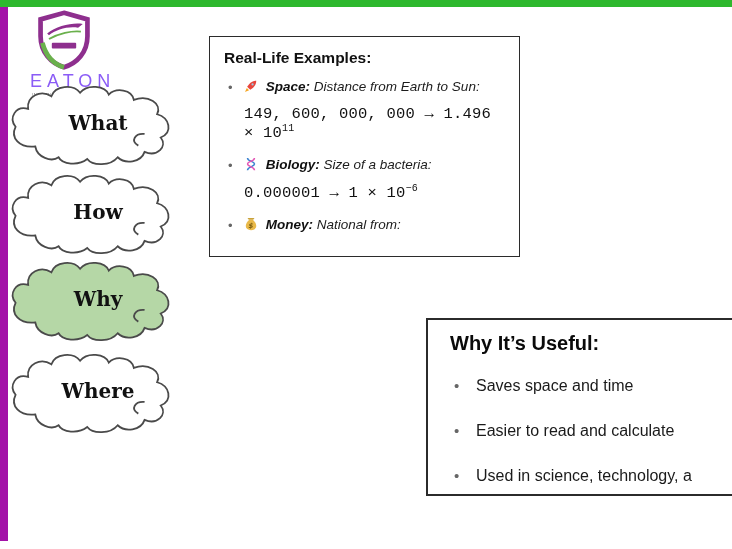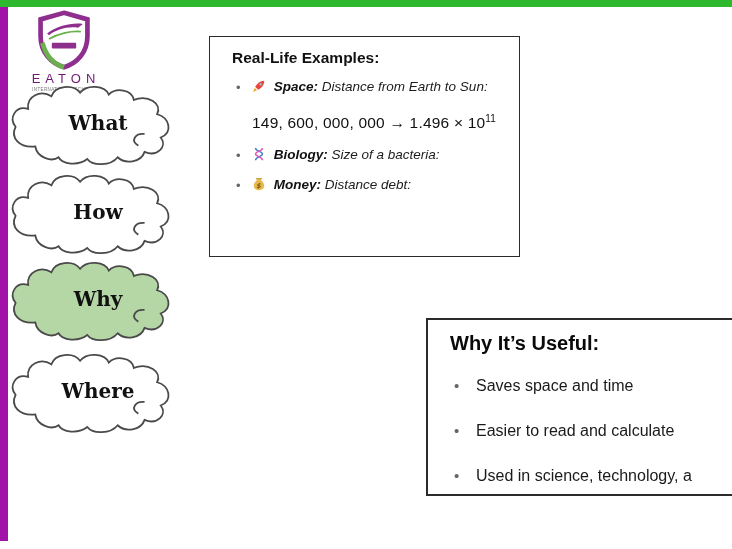--- a/index.html
+++ b/index.html
@@ -6,47 +6,47 @@
   .slide{
     position:relative;width:732px;height:549px;background:#ffffff;
     overflow:hidden;font-family:"Liberation Sans",sans-serif;
   }
   .top-bar{position:absolute;top:0;left:0;width:732px;height:7px;background:#2eb82e;}
   .side-bar{position:absolute;top:7px;left:0;width:8px;height:534px;background:#a312a8;}
 
   
   .logo{position:absolute;left:26px;top:10px;width:76px;text-align:center;}
   .logo svg{display:block;margin:0 auto;}
-  .logo-title{font-size:13px;letter-spacing:5px;color:#701a75;margin-top:1px;padding-left:4px;}
+  .logo-title{font-size:18px;letter-spacing:5px;color:#8b5cf6;margin-top:1px;padding-left:4px;}
   .logo-sub{font-size:4.5px;color:#777;letter-spacing:0.4px;margin-top:1px;}
 
   
   .cloud{position:absolute;left:8px;width:180px;height:86px;}
   .cloud-svg{width:180px;height:86px;fill:#ffffff;stroke:#4a4a4a;stroke-width:2;}
   .cloud-green .cloud-svg{fill:#b5d7a6;}
   .cloud-label{
     position:absolute;left:0;top:0;width:100%;height:100%;
     display:flex;align-items:center;justify-content:center;
     font-family:"DejaVu Serif",serif;font-weight:bold;font-size:20px;color:#111;
     padding-bottom:4px;box-sizing:border-box;text-align:right;
   }
 
   
   .examples-box{
     position:absolute;left:209px;top:36px;width:311px;height:221px;
-    border:1px solid #2b2b2b;box-sizing:border-box;padding:12px 22px;background:#fff;
+    border:1px solid #2b2b2b;box-sizing:border-box;padding:12px 14px;background:#fff;
   }
   .examples-title{font-size:15.5px;font-weight:bold;color:#111;margin-bottom:12px;}
   .example-item{position:relative;padding-left:20px;margin-bottom:15px;}
   .bullet{position:absolute;left:4px;top:1px;color:#666;font-size:13px;}
   .example-line1{font-size:13.5px;color:#1c1c1c;font-style:italic;}
   .example-line1 b{color:#111;}
   .example-icon{display:inline-block;width:14px;height:14px;vertical-align:-2px;margin-right:4px;}
   .example-math{
-    font-family:Liberation Sans, sans-serif;font-size:15.5px;color:#111;margin-top:19px;letter-spacing:0.2px;
+    font-family:Liberation Mono, monospace;font-size:15.5px;color:#111;margin-top:11px;letter-spacing:0.2px;
   }
   .example-math sup{font-size:10px;}
 
   
   .useful-box{
     position:absolute;left:426px;top:318px;width:356px;height:178px;
     border:2px solid #2b2b2b;box-sizing:border-box;padding:12px 22px;background:#fff;
   }
   .useful-title{font-size:20px;font-weight:bold;color:#0a0a0a;margin-bottom:22px;}
   .useful-item{position:relative;padding-left:26px;font-size:16px;color:#1a1a1a;margin-bottom:27px;}
@@ -125,32 +125,33 @@
     <div class="example-item">
       <span class="bullet">•</span>
       <div class="example-line1">
         <svg class="example-icon" viewBox="0 0 16 16">
           <path d="M4 1c0 4 8 4 8 7s-8 3-8 7" stroke="#3b82d0" fill="none" stroke-width="1.7"></path>
           <path d="M12 1c0 4-8 4-8 7s8 3 8 7" stroke="#e354b4" fill="none" stroke-width="1.7"></path>
         </svg>
         <b>Biology:</b>
         <span>Size of a bacteria:</span>
       </div>
+      <div class="example-math"><span>0.000001 → 1 × 10</span><sup>−6</sup></div>
     </div>
 
     <div class="example-item">
       <span class="bullet">•</span>
       <div class="example-line1">
         <svg class="example-icon" viewBox="0 0 16 16">
           <path d="M5.5 3h5L12 1H4z" fill="#c9a23a"></path>
           <path d="M6 3C3.6 5 2 7.8 2 10.4 2 13.4 4.6 15 8 15s6-1.6 6-4.6C14 7.8 12.4 5 10 3z" fill="#e9b94a"></path>
           <text x="8" y="12.2" font-size="8" text-anchor="middle" fill="#7a5c10" font-weight="bold" font-family="DejaVu Sans, sans-serif">$</text>
         </svg>
         <b>Money:</b>
-        <span>Distance debt:</span>
+        <span>National from:</span>
       </div>
     </div>
   </div>
 
   <div class="useful-box">
     <div class="useful-title">Why It’s Useful:</div>
     <div class="useful-item">
       <span class="bullet">•</span>
       <span>Saves space and time</span>
     </div>

